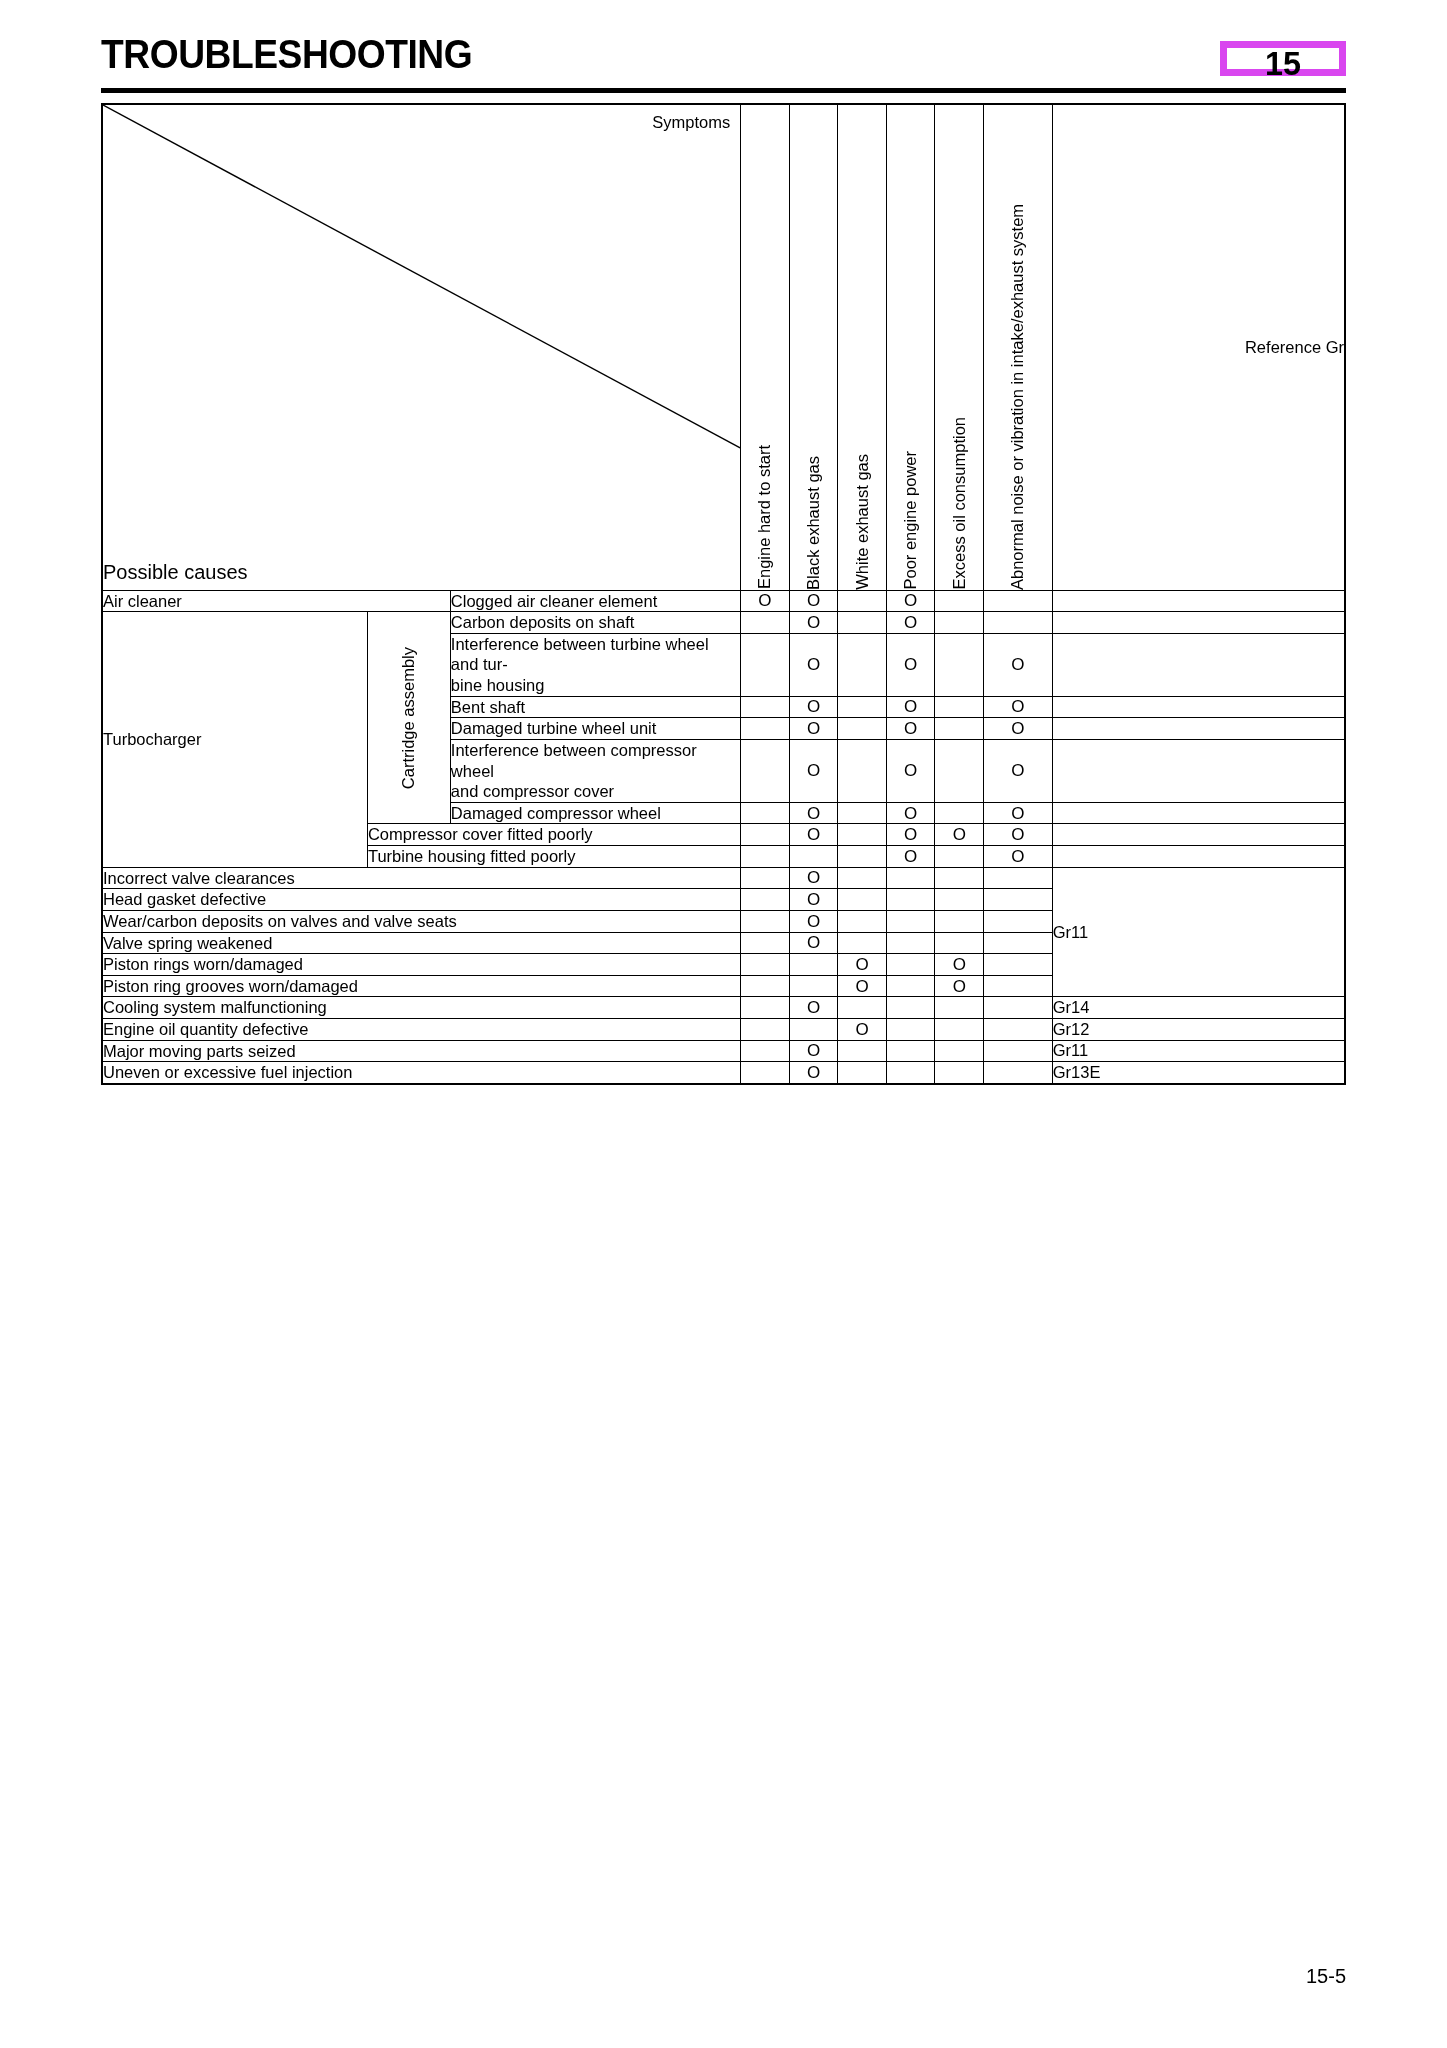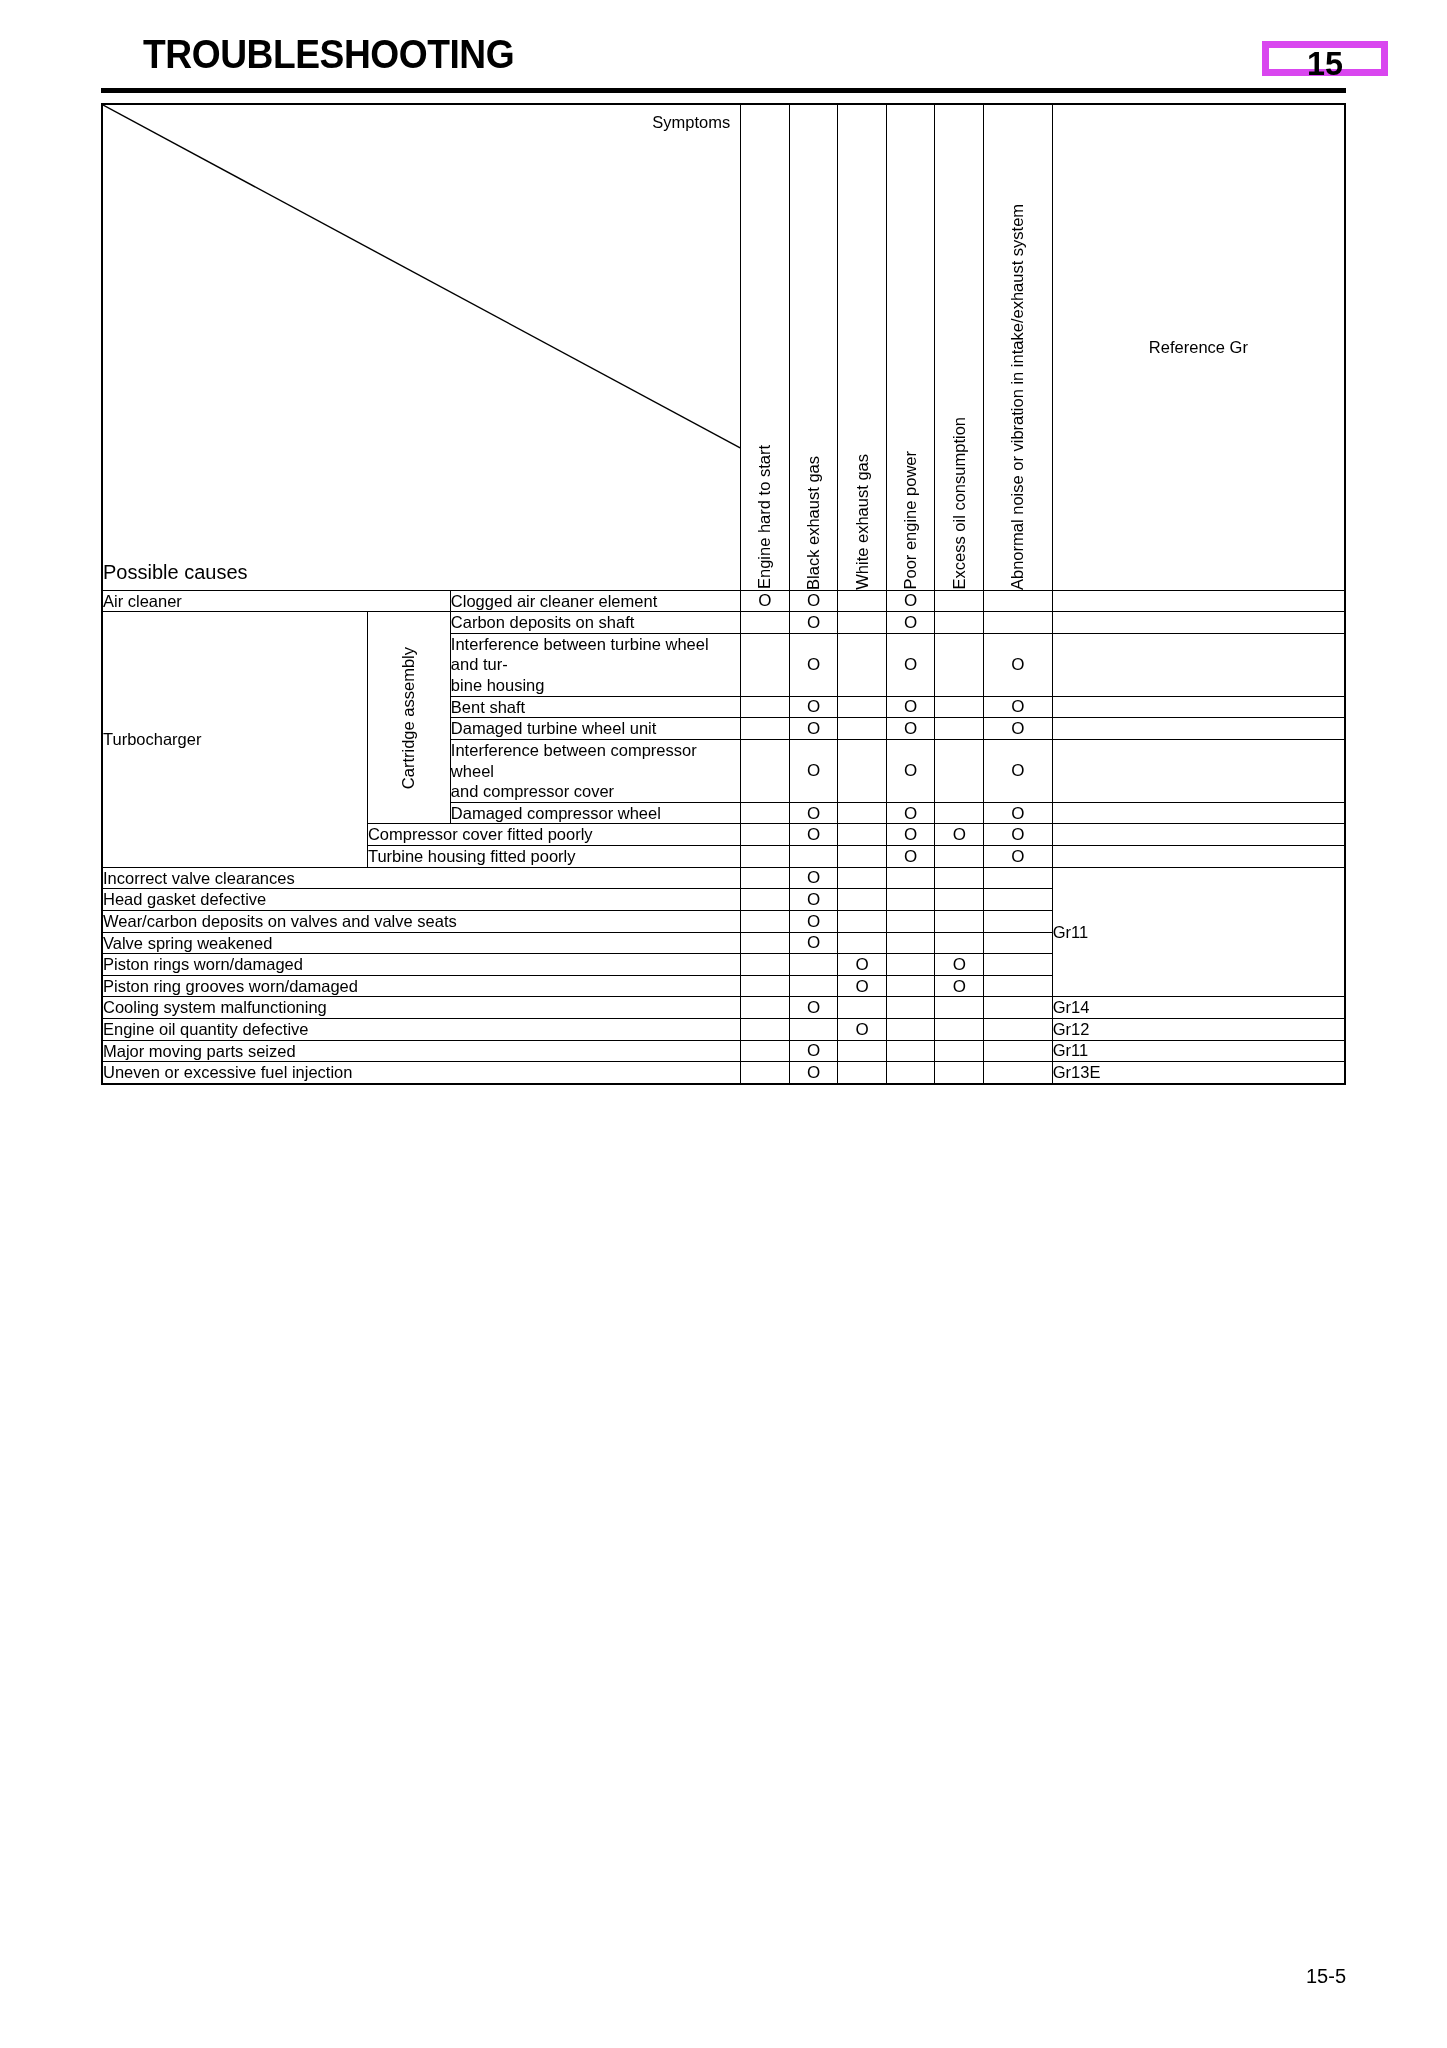--- a/index.html
+++ b/index.html
@@ -16,21 +16,20 @@
     overflow: hidden;
   }
 
   
   .page-header {
     position: absolute;
     left: 101px;
     top: 30px;
     width: 1245px;
     height: 60px;
-    margin-left: 42px;
   }
   .doc-title {
     position: absolute;
     left: 0;
     top: 0;
     font-size: 40px;
     font-weight: bold;
     letter-spacing: -0.5px;
     line-height: 48px;
     transform: scaleX(0.93);
@@ -142,21 +141,21 @@
     writing-mode: vertical-rl;
     transform: rotate(180deg);
     font-size: 16.5px;
     line-height: 1.18;
     padding-bottom: 8px;
     height: 470px;
     white-space: normal;
     text-align: left;
   }
   .ref-head {
-    text-align: center;
+    text-align: right;
     vertical-align: middle;
     font-size: 16.5px;
   }
 
   .rot-cat {
     position: relative;
   }
   .rot-cat-inner {
     writing-mode: vertical-rl;
     transform: rotate(180deg);

